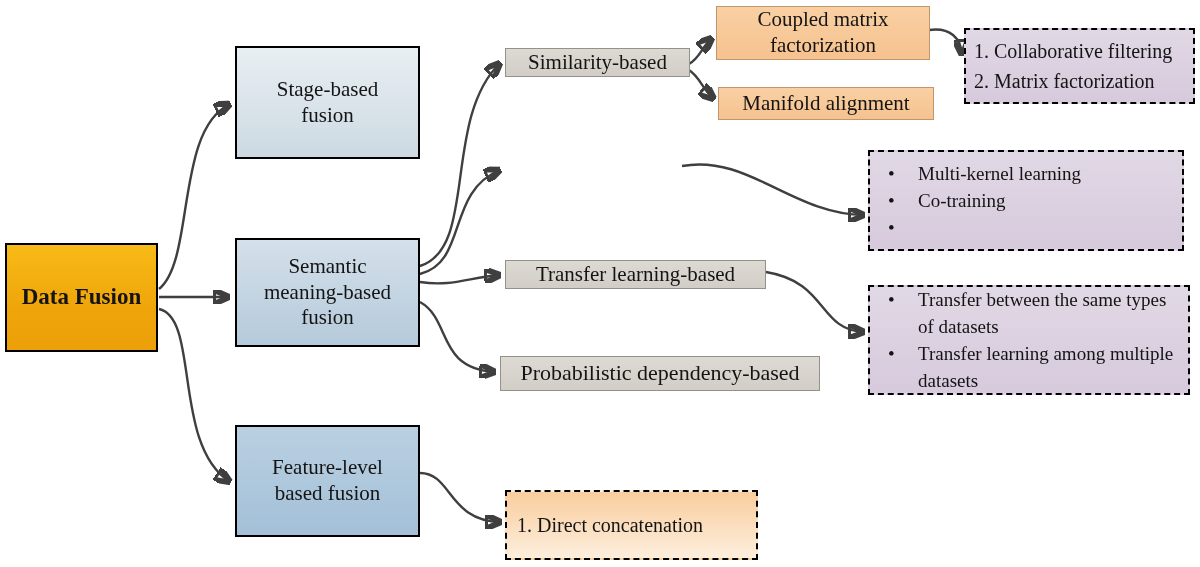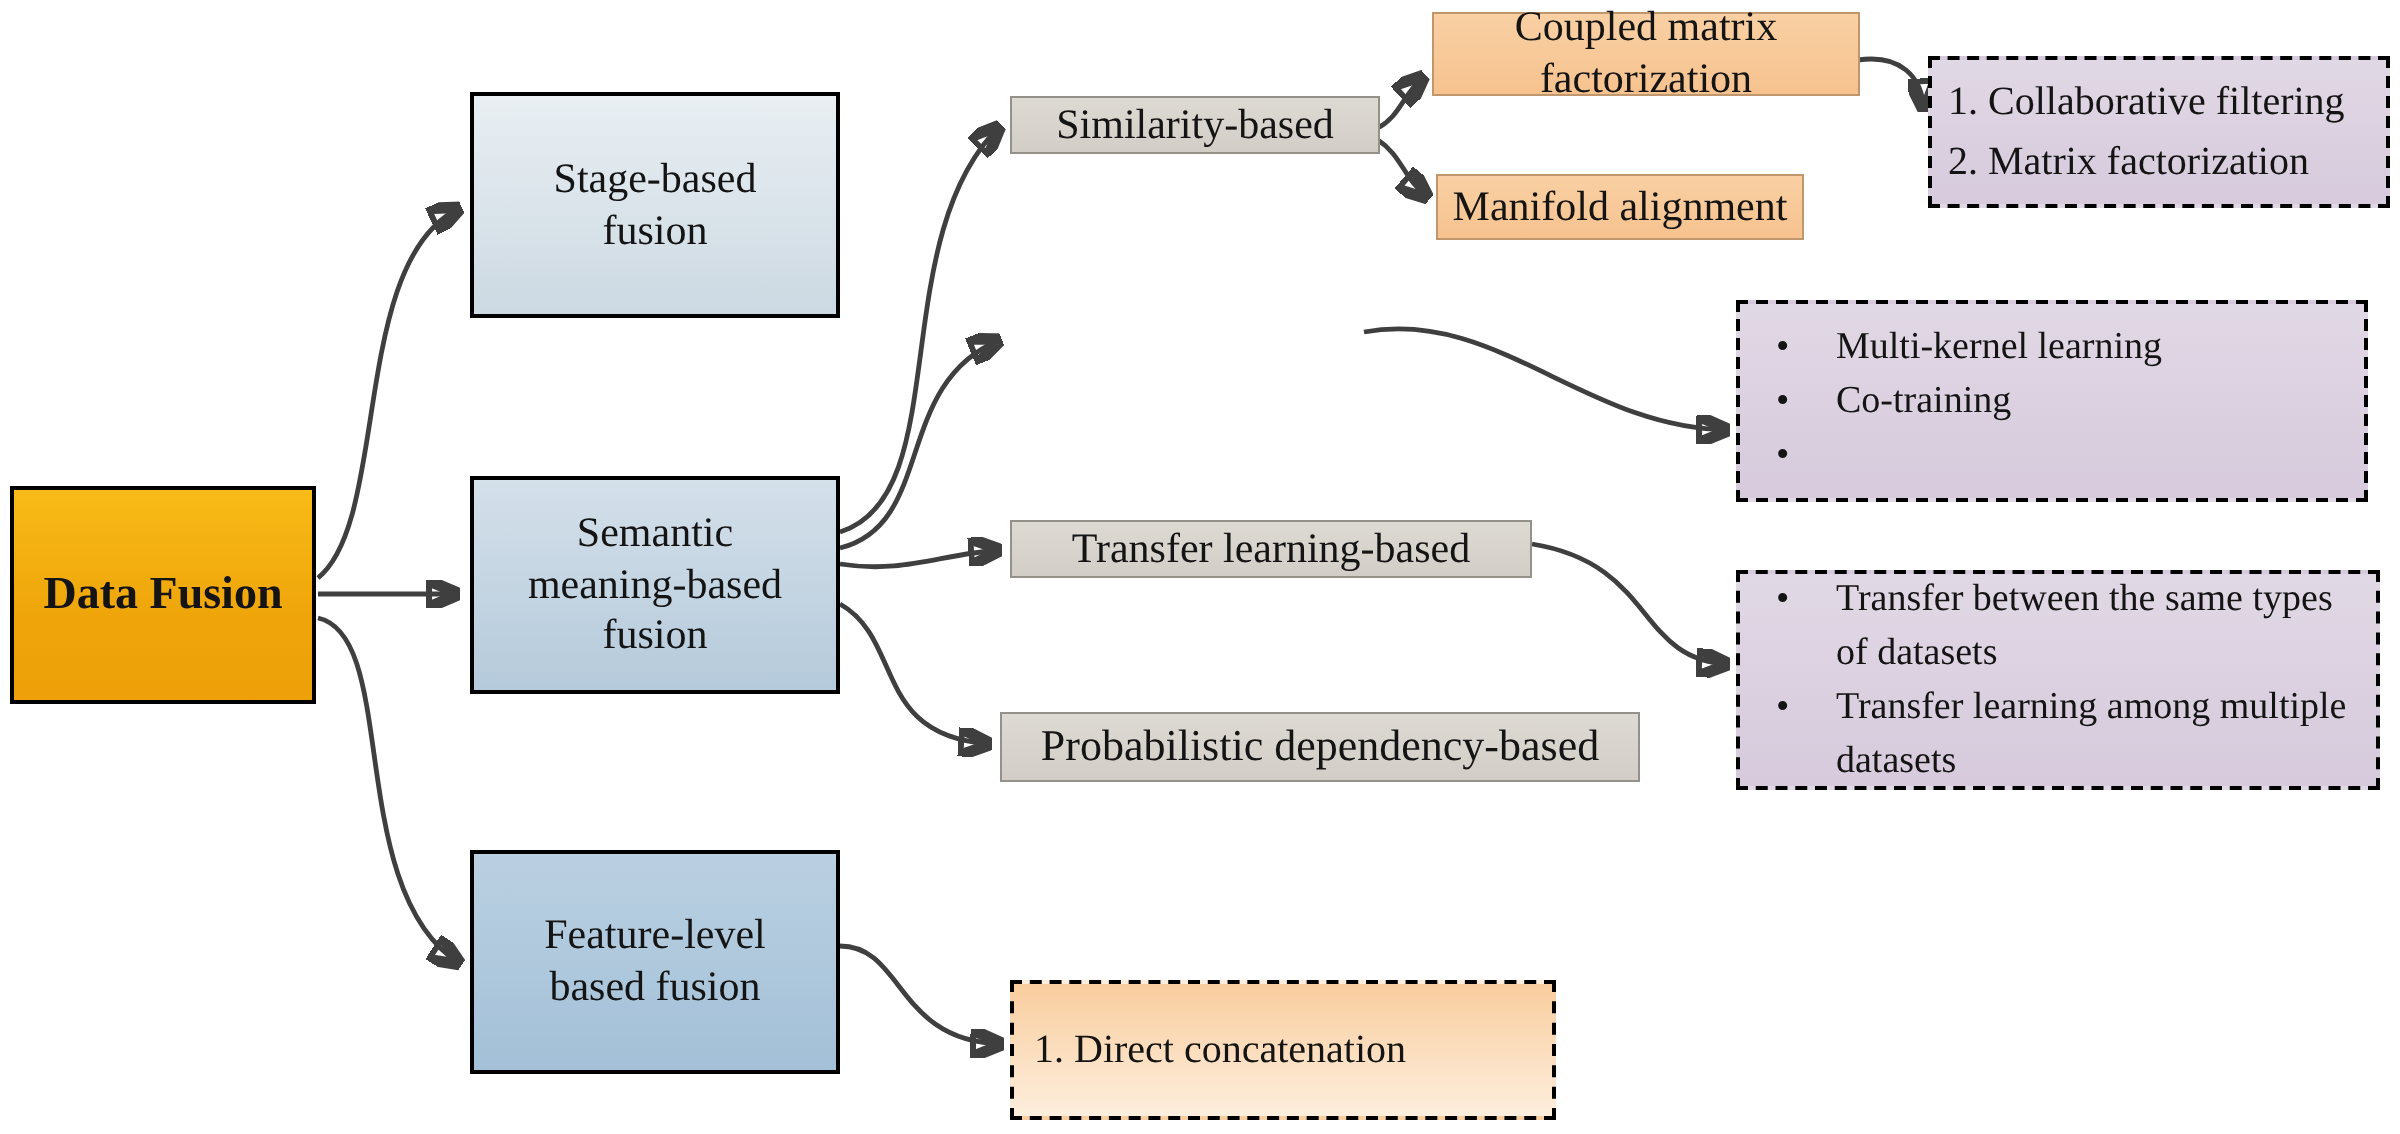--- a/index.html
+++ b/index.html
@@ -28,31 +28,31 @@
     background:linear-gradient(180deg,#bad0e1 0%,#a3c0d8 100%);}
   
   .methodbar{border:1px solid #94918b;background:linear-gradient(180deg,#ddd9d3 0%,#d2cec7 100%);
     font-size:21px;white-space:nowrap;}
   .n-similarity{left:505px;top:48px;width:185px;height:29px;}
   .n-multiview{left:505px;top:155px;width:176px;height:29px;}
   .n-transfer{left:505px;top:260px;width:261px;height:29px;}
   .n-probabilistic{left:500px;top:356px;width:320px;height:35px;font-size:22px;}
   
   .peach{border:1px solid #c0966c;background:linear-gradient(180deg,#f9d0a3 0%,#f6c28f 100%);font-size:21px;}
-  .n-coupled{left:716px;top:6px;width:214px;height:42px;padding:0 28px;}
-  .n-manifold{left:718px;top:87px;width:184px;height:33px;white-space:nowrap;}
+  .n-coupled{left:716px;top:6px;width:214px;height:54px;padding:0 28px;}
+  .n-manifold{left:718px;top:87px;width:216px;height:33px;white-space:nowrap;}
   
   .dashed{border:2px dashed #000;align-items:center;}
   .purple{background:linear-gradient(180deg,#e1d8e5 0%,#d6cadc 100%);}
   .peachlight{background:linear-gradient(180deg,#f9cd9e 0%,#fdeedd 100%);}
   .listbox{flex-direction:column;justify-content:center;align-items:stretch;text-align:left;}
   .n-cfbox{left:964px;top:28px;width:231px;height:76px;font-size:20px;padding-left:8px;line-height:30px;justify-content:center;}
   .n-mvbox{left:868px;top:150px;width:316px;height:101px;font-size:19px;line-height:27px;padding:4px 8px 4px 0;}
   .n-trbox{left:868px;top:285px;width:322px;height:110px;font-size:19px;line-height:27px;padding:4px 10px 4px 0;}
-  .n-flbox{left:505px;top:490px;width:273px;height:70px;font-size:20px;padding-left:10px;line-height:29px;}
+  .n-flbox{left:505px;top:490px;width:253px;height:70px;font-size:20px;padding-left:10px;line-height:29px;}
   .brow{display:flex;align-items:flex-start;}
   .bullet{flex:0 0 30px;margin-left:18px;text-align:left;}
   .btext{flex:1;}
 </style>
 </head>
 <body>
 
 <div class="canvas">
 
   <svg class="connector-layer" width="1200" height="567" viewBox="0 0 1200 567" xmlns="http://www.w3.org/2000/svg">

